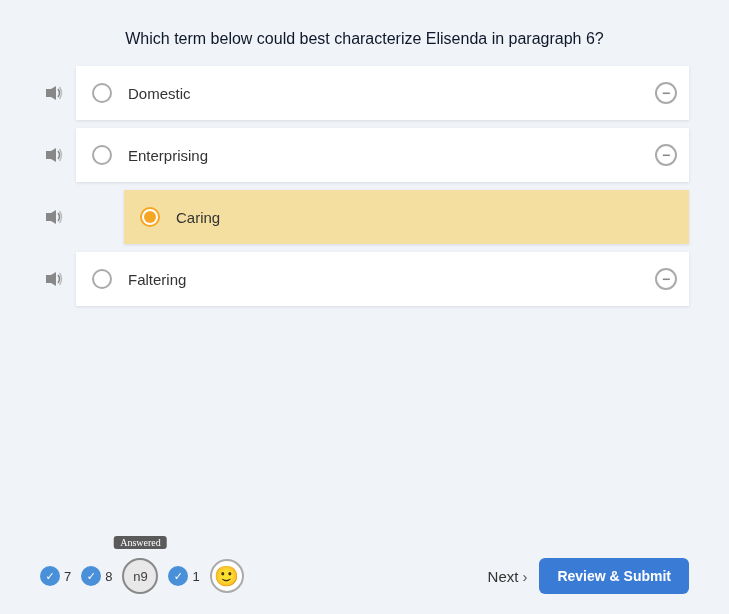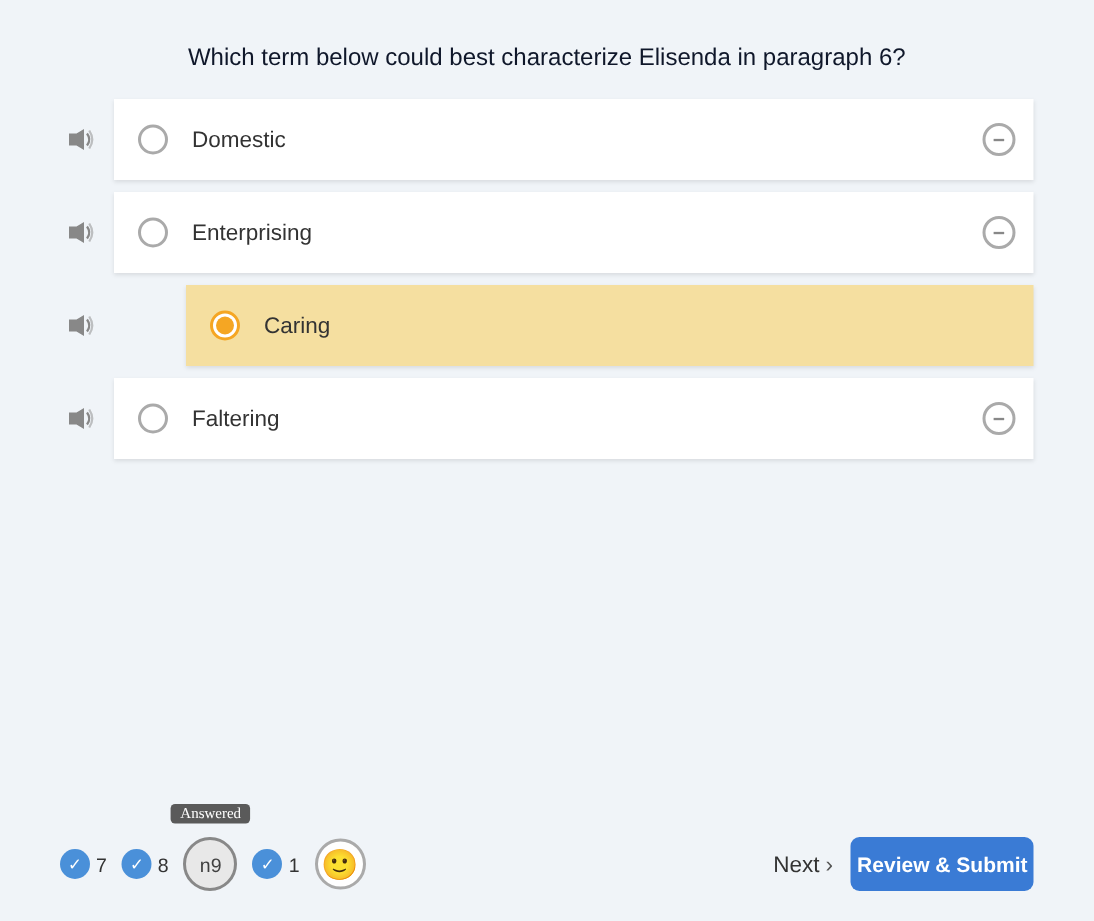--- a/index.html
+++ b/index.html
@@ -223,21 +223,21 @@
     .next-chevron {
       font-size: 15px;
       color: #555;
     }
 
     .review-btn {
       background: #3a7bd5;
       color: #fff;
       border: none;
       border-radius: 6px;
-      padding: 10px 4px;
+      padding: 10px 18px;
       font-size: 14px;
       font-weight: 600;
       cursor: pointer;
     }
   </style>
 </head>
 <body>
 
 <div class="main-container">
 

